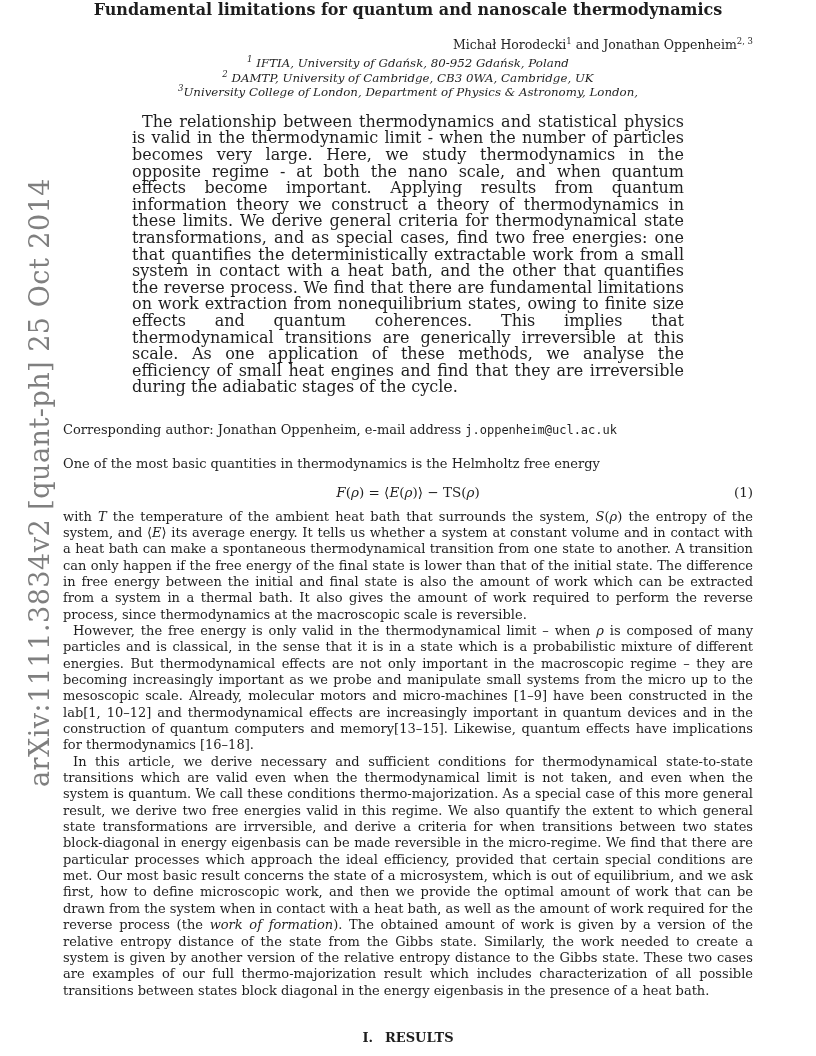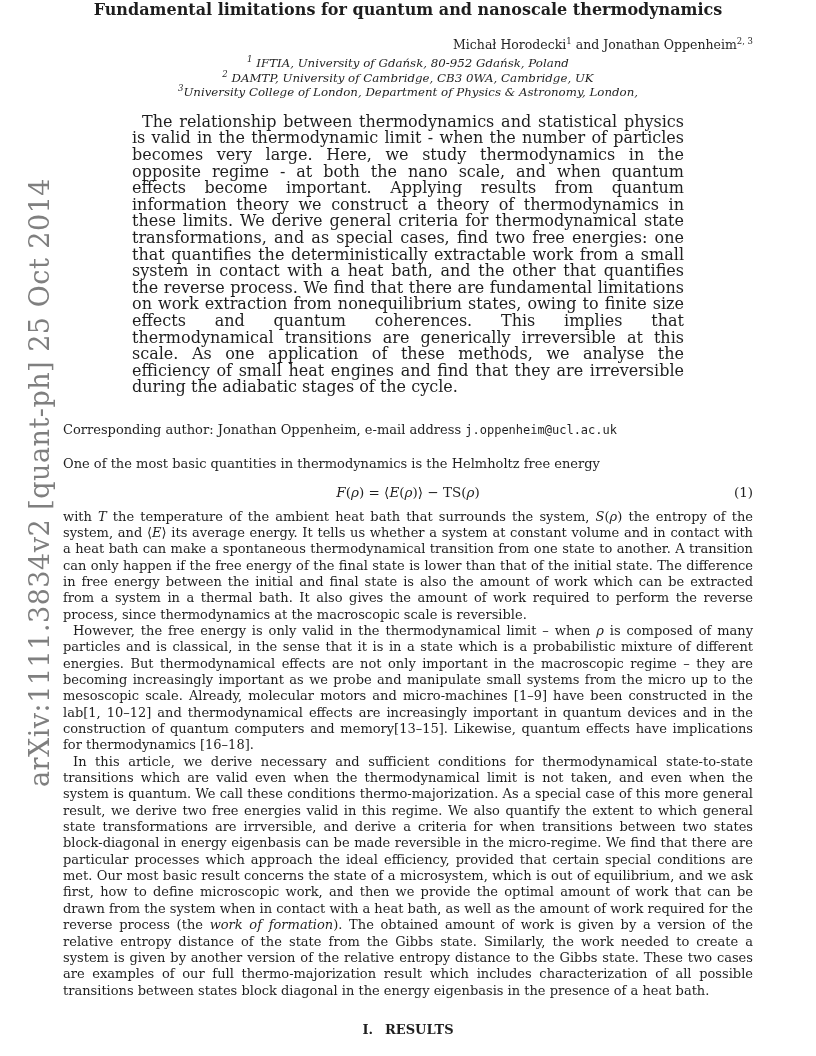--- a/index.html
+++ b/index.html
@@ -75,21 +75,21 @@
     text-align: center;
     font-size: 13.5px;
   }
   .eq-num {
     position: absolute;
     right: 0;
     top: 0;
   }
   .indent { text-indent: 10px; }
   .section-heading {
-    margin-top: 23px;
+    margin-top: 31px;
     text-align: center;
     font-weight: bold;
     font-size: 13px;
   }
   .head-gap { display: inline-block; width: 12px; }
 </style>
 </head>
 <body>
 
 <div class="page">

